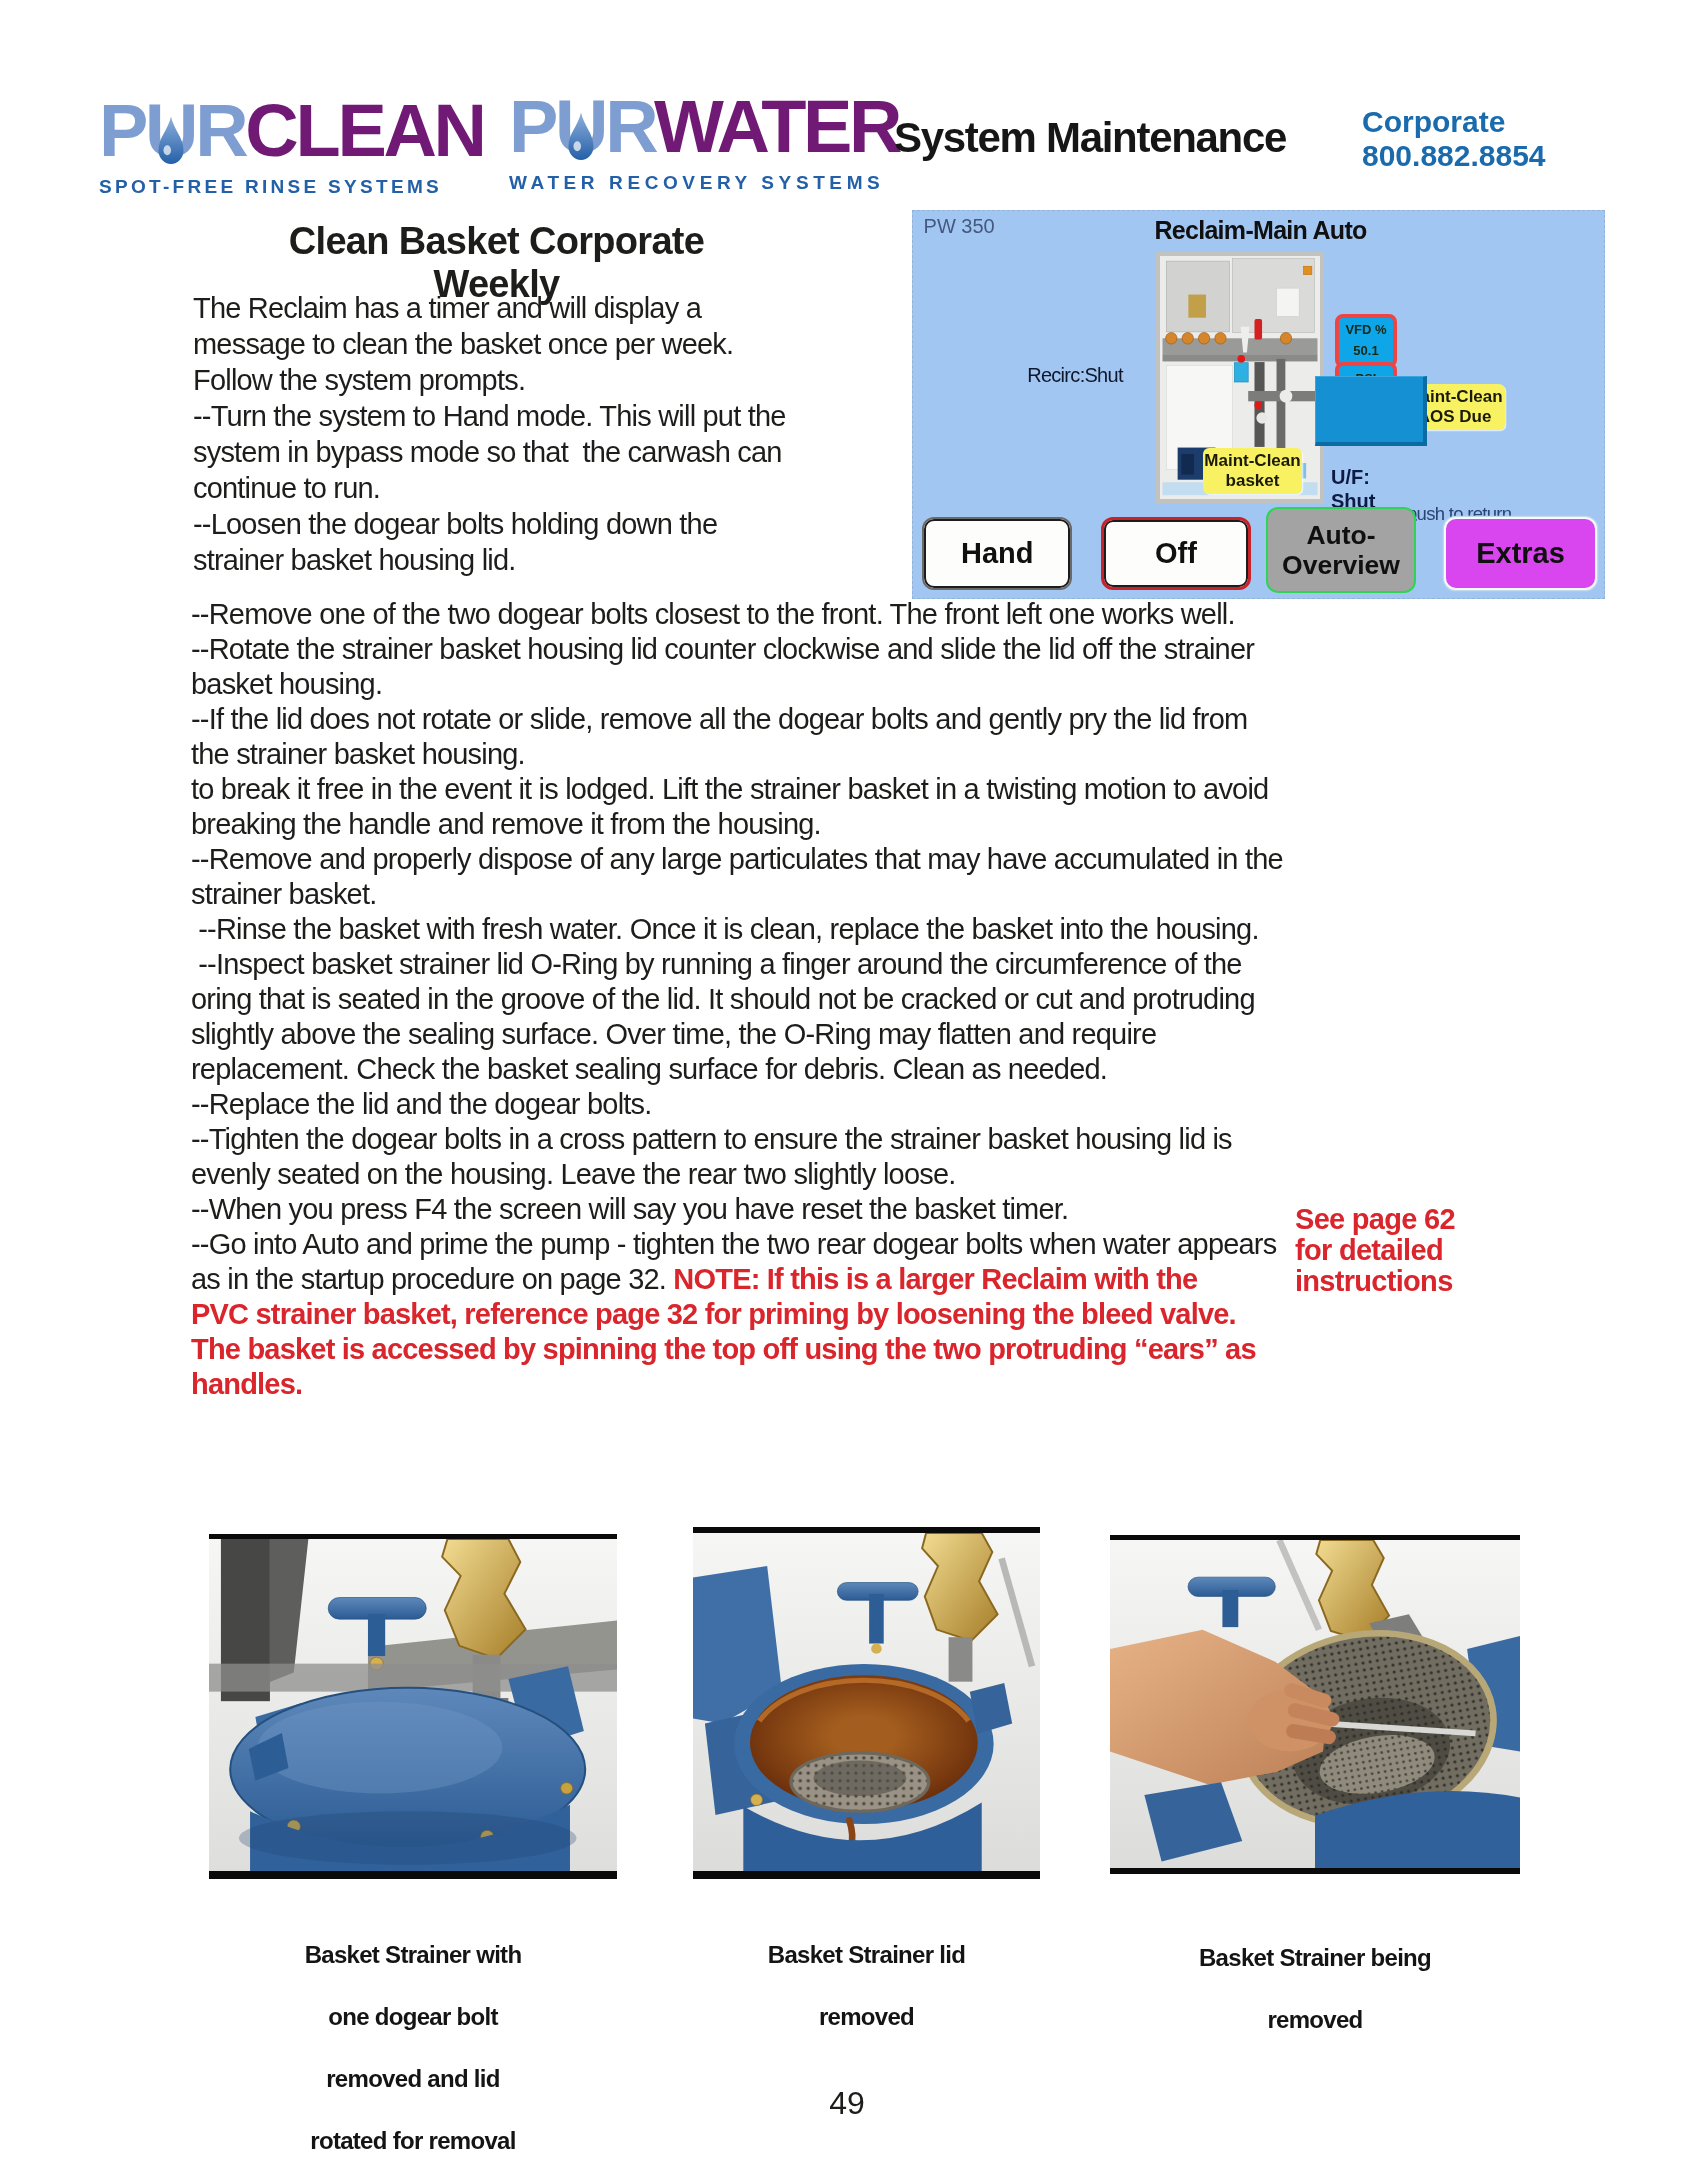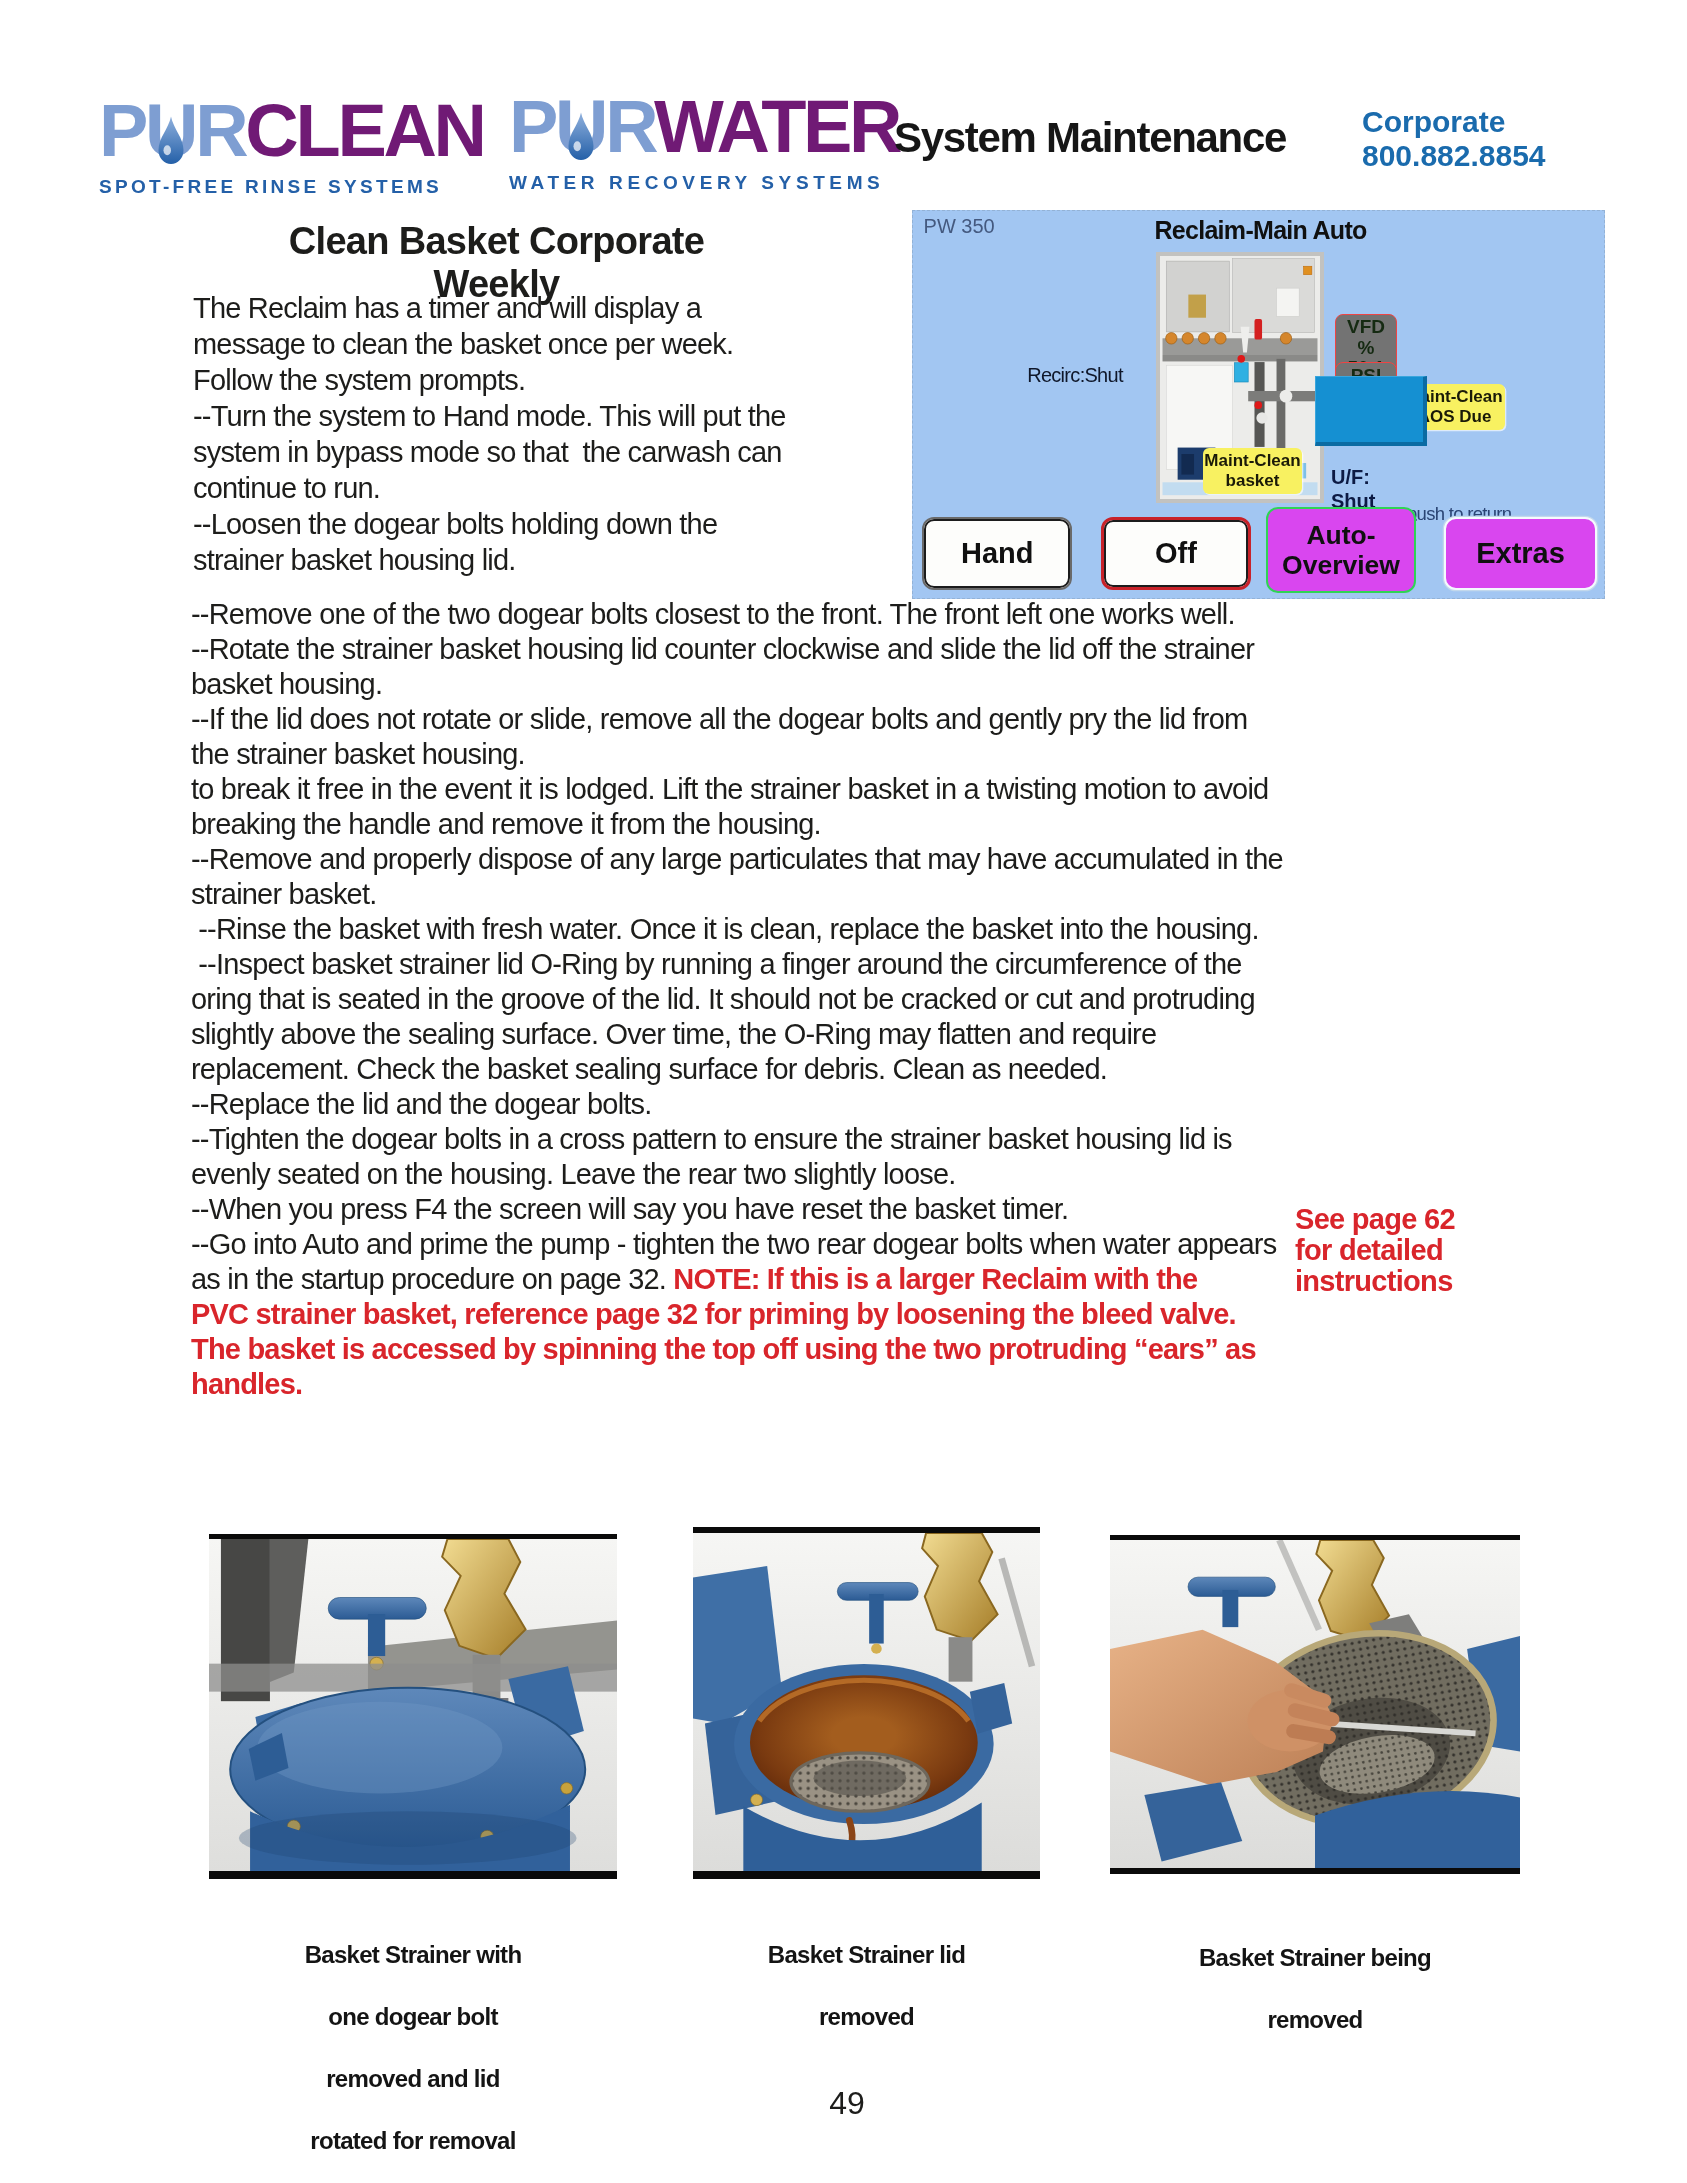--- a/index.html
+++ b/index.html
@@ -26,34 +26,34 @@
   .bodytext .red { color:#d9252b; font-weight:bold; }
   .side-note { left:1295px; top:1204px; font-size:29px; font-weight:bold; color:#d9252b; line-height:31px; letter-spacing:-0.7px; }
 
   
   .hmi { left:912px; top:210px; width:693px; height:389px; background:#a2c6f2; border:1.3px dashed #93b2d6; }
   .hmi .model { left:10.6px; top:4px; font-size:20px; color:#44597f; }
   .hmi .screen-title { left:172px; top:5.3px; width:351px; text-align:center; font-size:25px; font-weight:bold; color:#101010; letter-spacing:-0.7px; }
   .equip { left:243px; top:41px; width:168px; height:251px; border:4px solid #c2c2c0; background:#ececea; }
   .equip svg { width:100%; height:100%; display:block; }
   .hmi .recirc { left:93px; top:153px; width:138px; text-align:center; font-size:20px; color:#0f172a; letter-spacing:-0.7px; }
-  .valbox { position:absolute; background:#737373; border:1px solid #ef4444; border-radius:8px; text-align:center; font-size:19px; font-weight:bold; color:#152a12; line-height:20.5px; }
+  .valbox { position:absolute; background:#0ea5e9; border:4px solid #ef4444; border-radius:8px; text-align:center; font-size:13px; font-weight:bold; color:#152a12; line-height:20.5px; }
   .vfd { left:422px; top:103px; width:62px; padding:2px 0 3.3px; }
   .psi { left:422px; top:151px; width:62px; height:36px; overflow:hidden; padding-top:2.6px; }
   .bluesq { left:402px; top:165px; width:112px; height:70px; background:#1590d2; border-right:4.6px solid #0b6ba3; border-bottom:4.6px solid #0b6ba3; border-top:1.3px solid #3aa6dd; border-left:1.3px solid #3aa6dd; z-index:5; }
   .ynote { position:absolute; background:#f8f161; border-radius:6px; text-align:center; font-size:17px; font-weight:bold; color:#1a1a08; line-height:20.5px; padding:2.6px 0; box-shadow:1.3px 1.3px 0 rgba(255,255,255,.65); }
   .aos { left:491px; top:173px; width:101px; z-index:4; }
   .basketnote { left:290px; top:237px; width:99px; z-index:4; }
   .uf { left:418px; top:254px; font-size:20px; font-weight:bold; color:#0c1a44; line-height:24px; }
   .push-hint { left:494px; top:292px; font-size:18.5px; color:#2a4474; letter-spacing:-0.7px; }
   .push-arrow { left:447px; top:306px; width:61px; height:34px; }
   .hmi-btn { position:absolute; display:flex; flex-direction:column; align-items:center; justify-content:center; border-radius:12px; font-size:29px; font-weight:bold; color:#101010; text-align:center; cursor:pointer; }
   .btn-hand { left:9.3px; top:306px; width:150px; height:73px; background:#fdfdfb; border:2px solid #6a6a6a; box-shadow:inset 0 0 0 2px #1c1c1c; }
   .btn-off  { left:188px; top:306px; width:150px; height:73px; background:#fdfdfb; border:3.3px solid #c8222a; box-shadow:inset 0 0 0 2px #1c1c1c; }
-  .btn-auto { left:353px; top:296px; width:150px; height:86px; background:#d946ef; border:2.6px solid #2fd455; font-size:26.5px; line-height:30px; }
+  .btn-auto { left:353px; top:296px; width:150px; height:86px; background:#a3a3a3; border:2.6px solid #2fd455; font-size:26.5px; line-height:30px; }
   .btn-extras { left:531px; top:306px; width:153px; height:73px; background:#d946ef; border:2.6px solid #f4fafe; box-shadow:0 0 0 1.3px #c2d8ec; }
 
   
   figure { position:absolute; background:#eee; }
   figure svg { width:100%; height:100%; display:block; }
   .photo1 { left:209px; top:1534px; width:408px; height:345px; border-top:5.3px solid #0a0a0a; border-bottom:8px solid #0a0a0a; }
   .photo2 { left:693px; top:1527px; width:347px; height:352px; border-top:6.6px solid #0a0a0a; border-bottom:8px solid #0a0a0a; }
   .photo3 { left:1110px; top:1535px; width:410px; height:339px; border-top:5.3px solid #0a0a0a; border-bottom:6.6px solid #0a0a0a; }
   .caption { position:absolute; text-align:center; font-size:24px; font-weight:bold; line-height:62px; color:#141414; letter-spacing:-0.7px; }
   .cap1 { left:209px; top:1924px; width:408px; }

